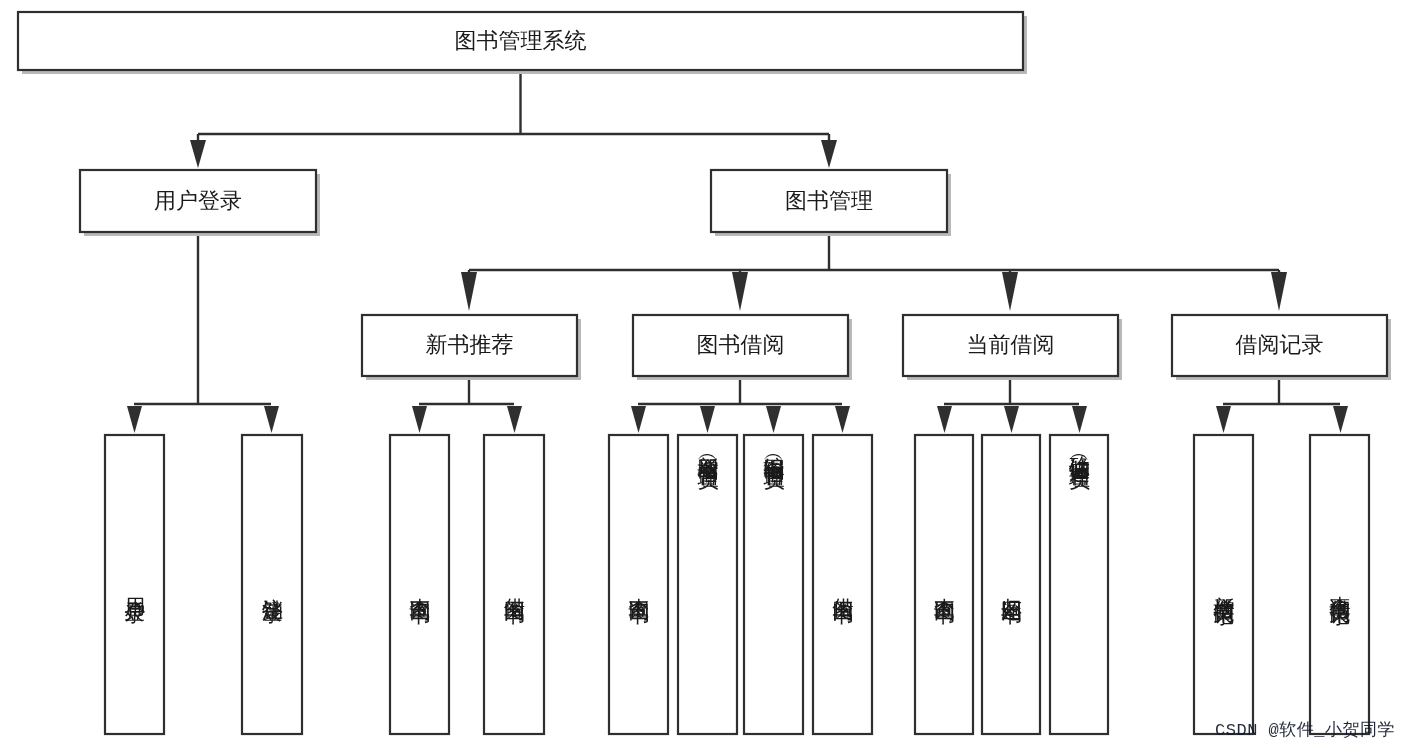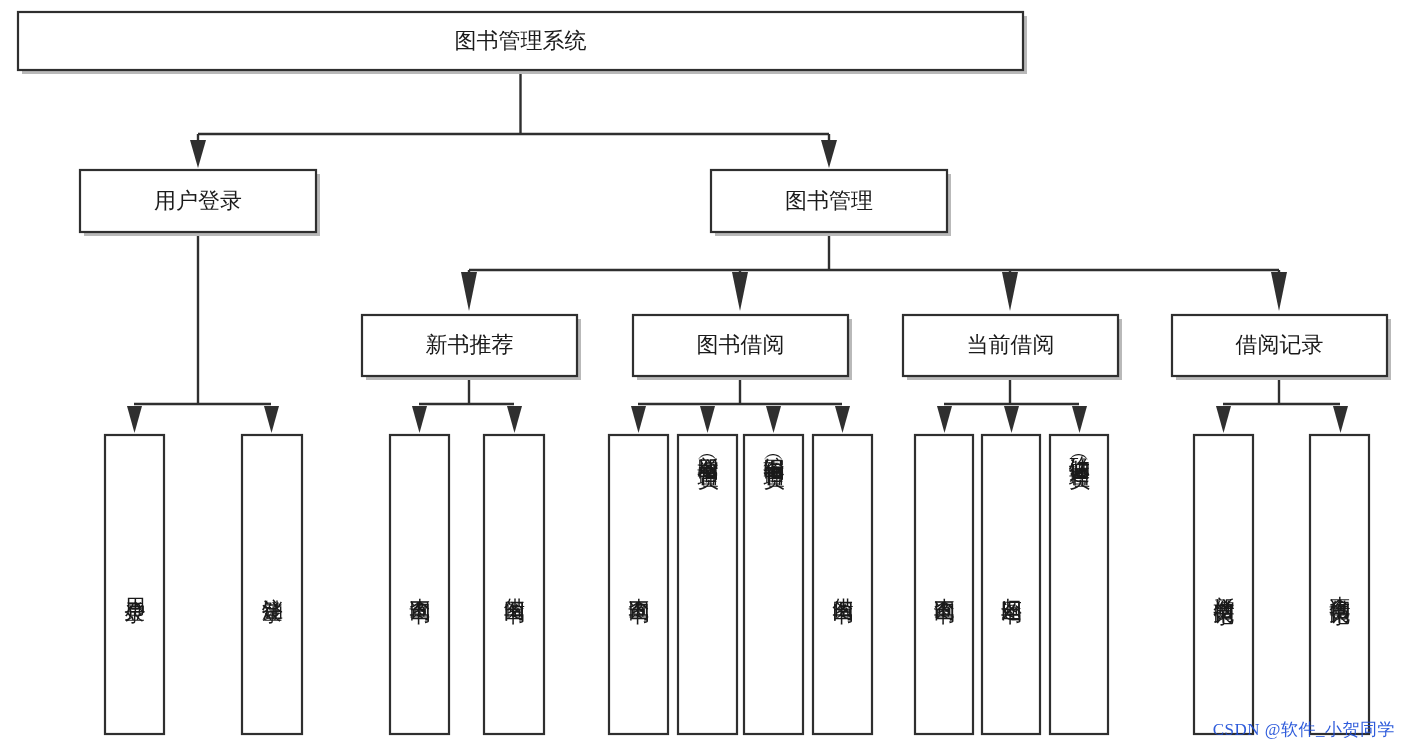--- a/index.html
+++ b/index.html
@@ -67,23 +67,23 @@
     font-size: 21px;
     line-height: 1.18;
     letter-spacing: 2px;
     color: #1a1a1a;
     white-space: nowrap;
   }
   .watermark {
     position: absolute;
     right: 10px;
     bottom: 6px;
-    font-family: Liberation Serif, serif;
+    font-family: Liberation Mono, monospace;
     font-size: 17px;
-    color: #1d4ed8;
+    color: #0f172a;
     opacity: 0.92;
     letter-spacing: 0.5px;
     white-space: nowrap;
   }
 </style>
 </head>
 <body>
 
 <div id="diagram-root">
 

